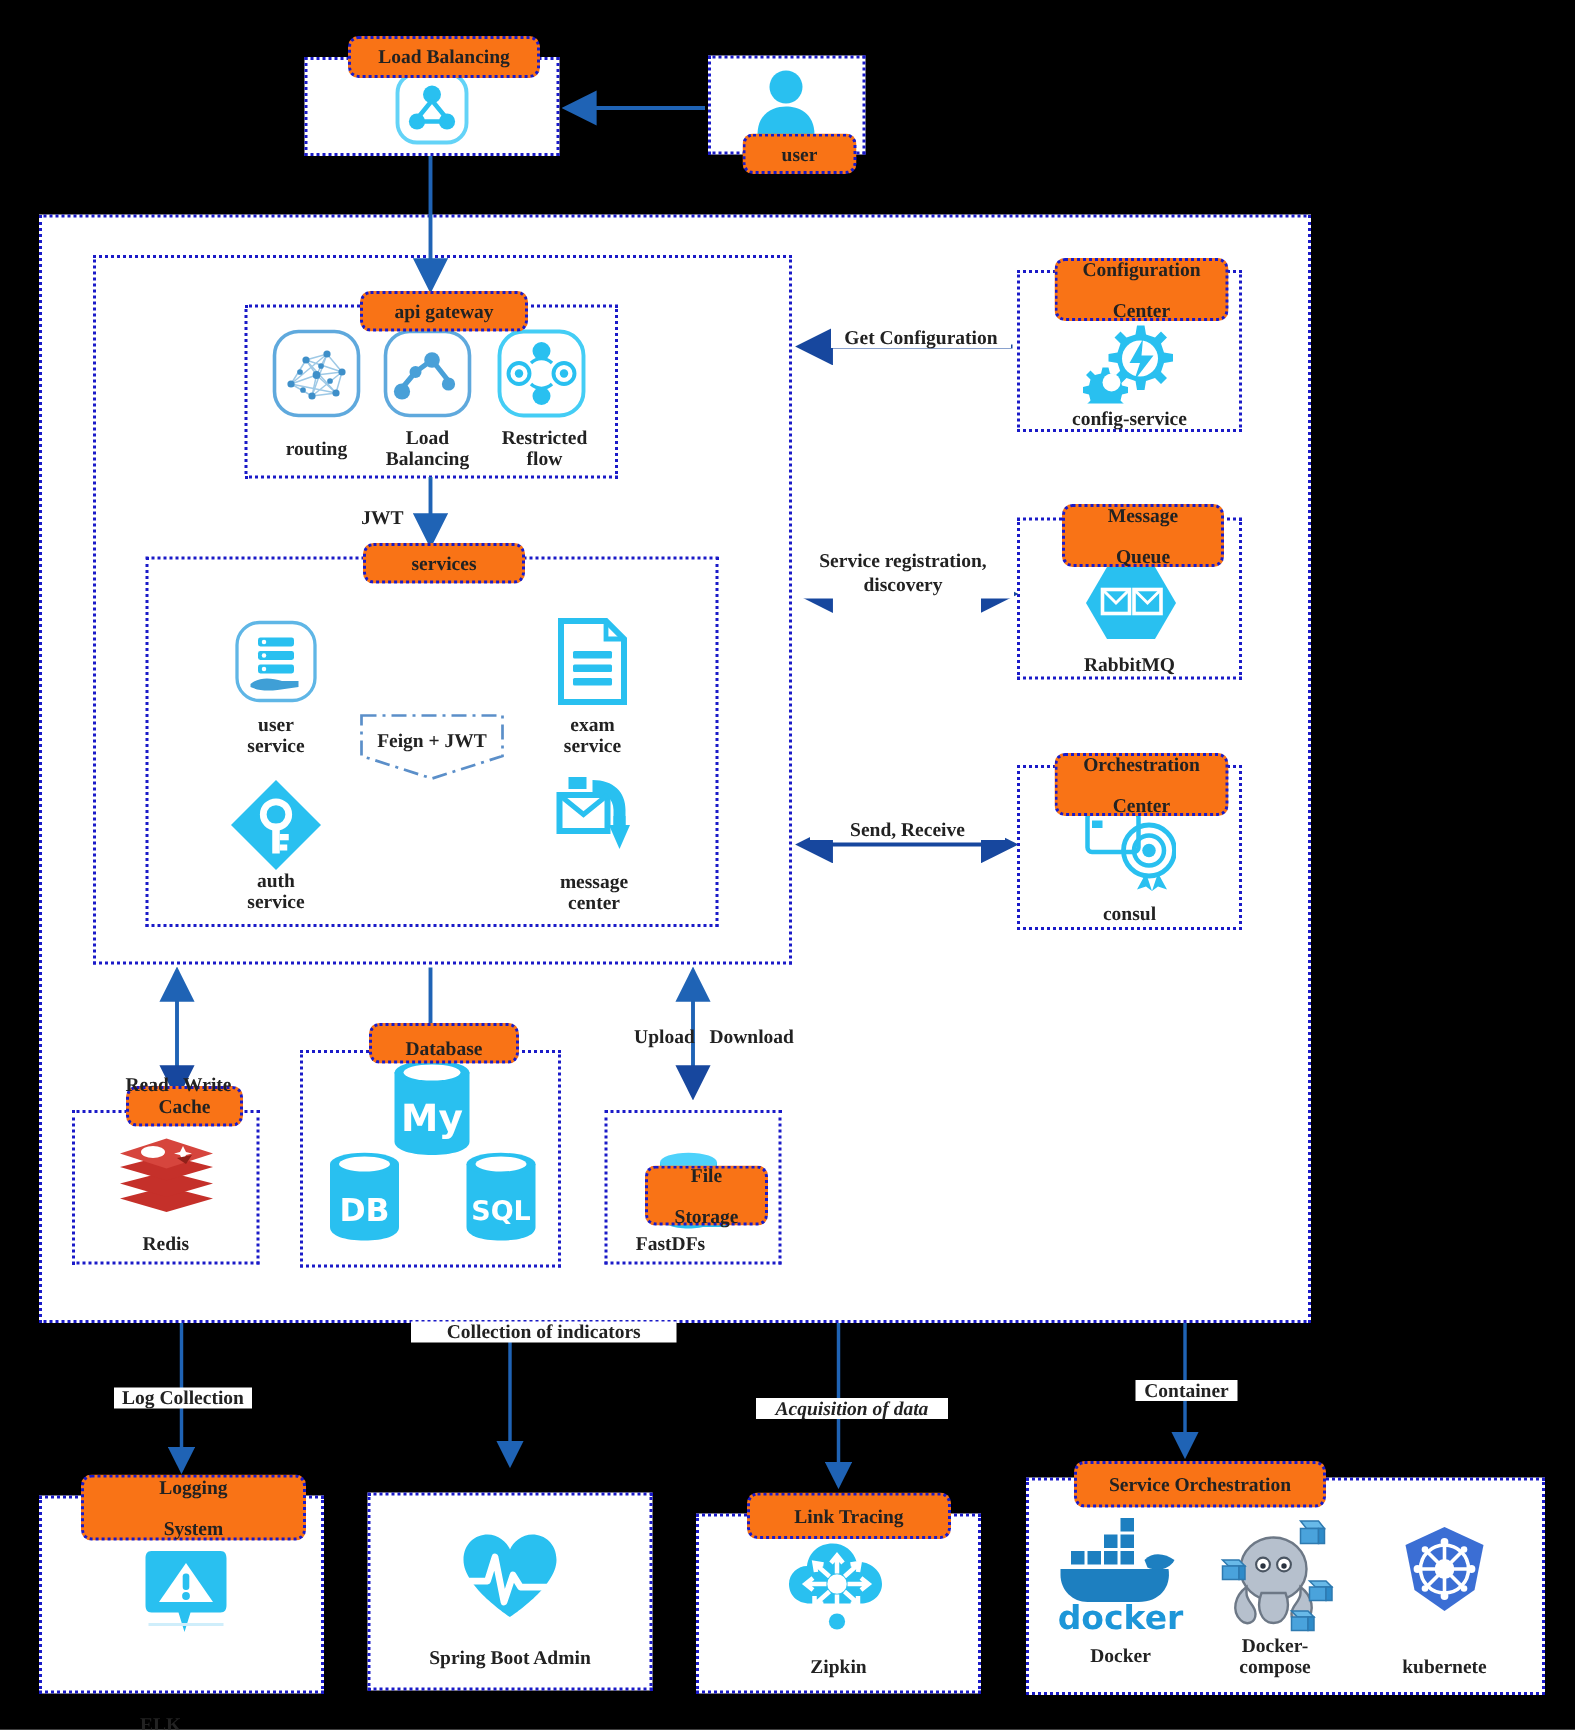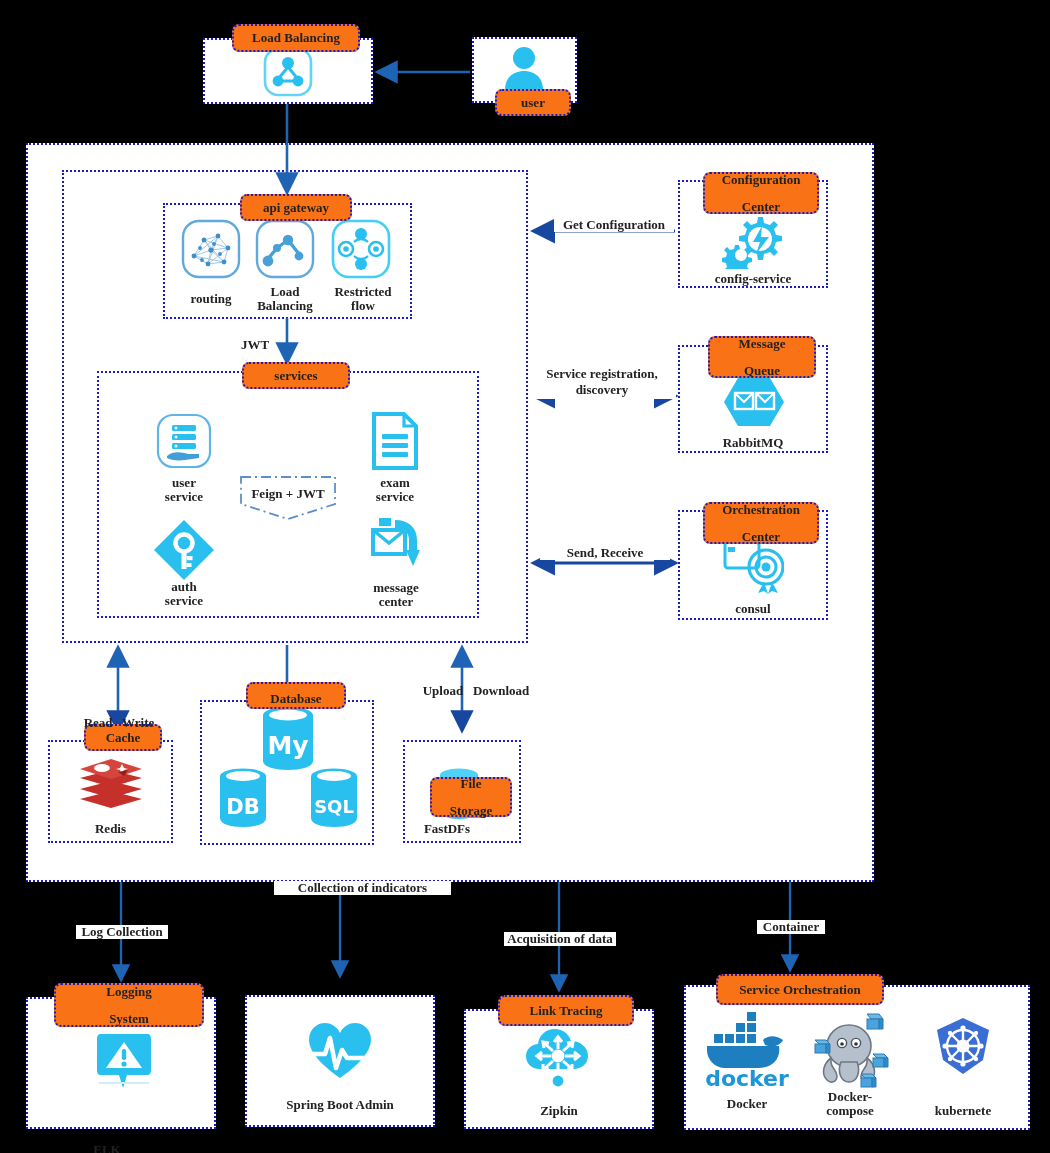--- a/index.html
+++ b/index.html
@@ -434,21 +434,21 @@
   <div class="ic" style="left:307px;top:1020px;width:66px;height:62px;">
     <svg class="icon" width="66" height="62" viewBox="0 0 66 62">
       <path d="M33 58 C33 58 2 38 2 20 C2 9 10 3 18 3 C25 3 31 8 33 13 C35 8 41 3 48 3 C56 3 64 9 64 20 C64 38 33 58 33 58 Z" fill="#29c0f0"></path>
       <path d="M6 34 L18 34 L23 18 L29 48 L35 30 L40 38 L58 38" fill="none" stroke="#fff" stroke-width="4.5" stroke-linejoin="round" stroke-linecap="round"></path>
     </svg>
   </div>
   <div class="cap fs13 b" style="left:245px;top:1098px;width:190px;">
     <span>Spring Boot Admin</span>
   </div>
 
-  <div class="lbl fs13 b" style="left:504px;top:932px;width:112px;">
+  <div class="lbl fs13 b" style="left:504px;top:932px;width:128px;font-style:italic;">
     <span>Acquisition of data</span>
   </div>
   <div class="abs panel" style="left:464px;top:1009px;width:190px;height:120px;"></div>
   <div class="tag fs13 b" style="left:498px;top:995px;width:120px;height:25px;">
     <span>Link Tracing</span>
   </div>
   <div class="ic" style="left:524px;top:1027px;width:68px;height:62px;">
     <svg class="icon" width="68" height="62" viewBox="0 0 68 62">
       <path d="M16 42 C7 42 2 36 2 29 C2 22 8 17 14 17 C15 8 22 2 31 2 C39 2 45 7 47 14 C56 14 64 20 64 29 C64 37 57 42 50 42 Z" fill="#29c0f0"></path>
       <circle cx="34" cy="29" r="6.5" fill="#fff"></circle>

